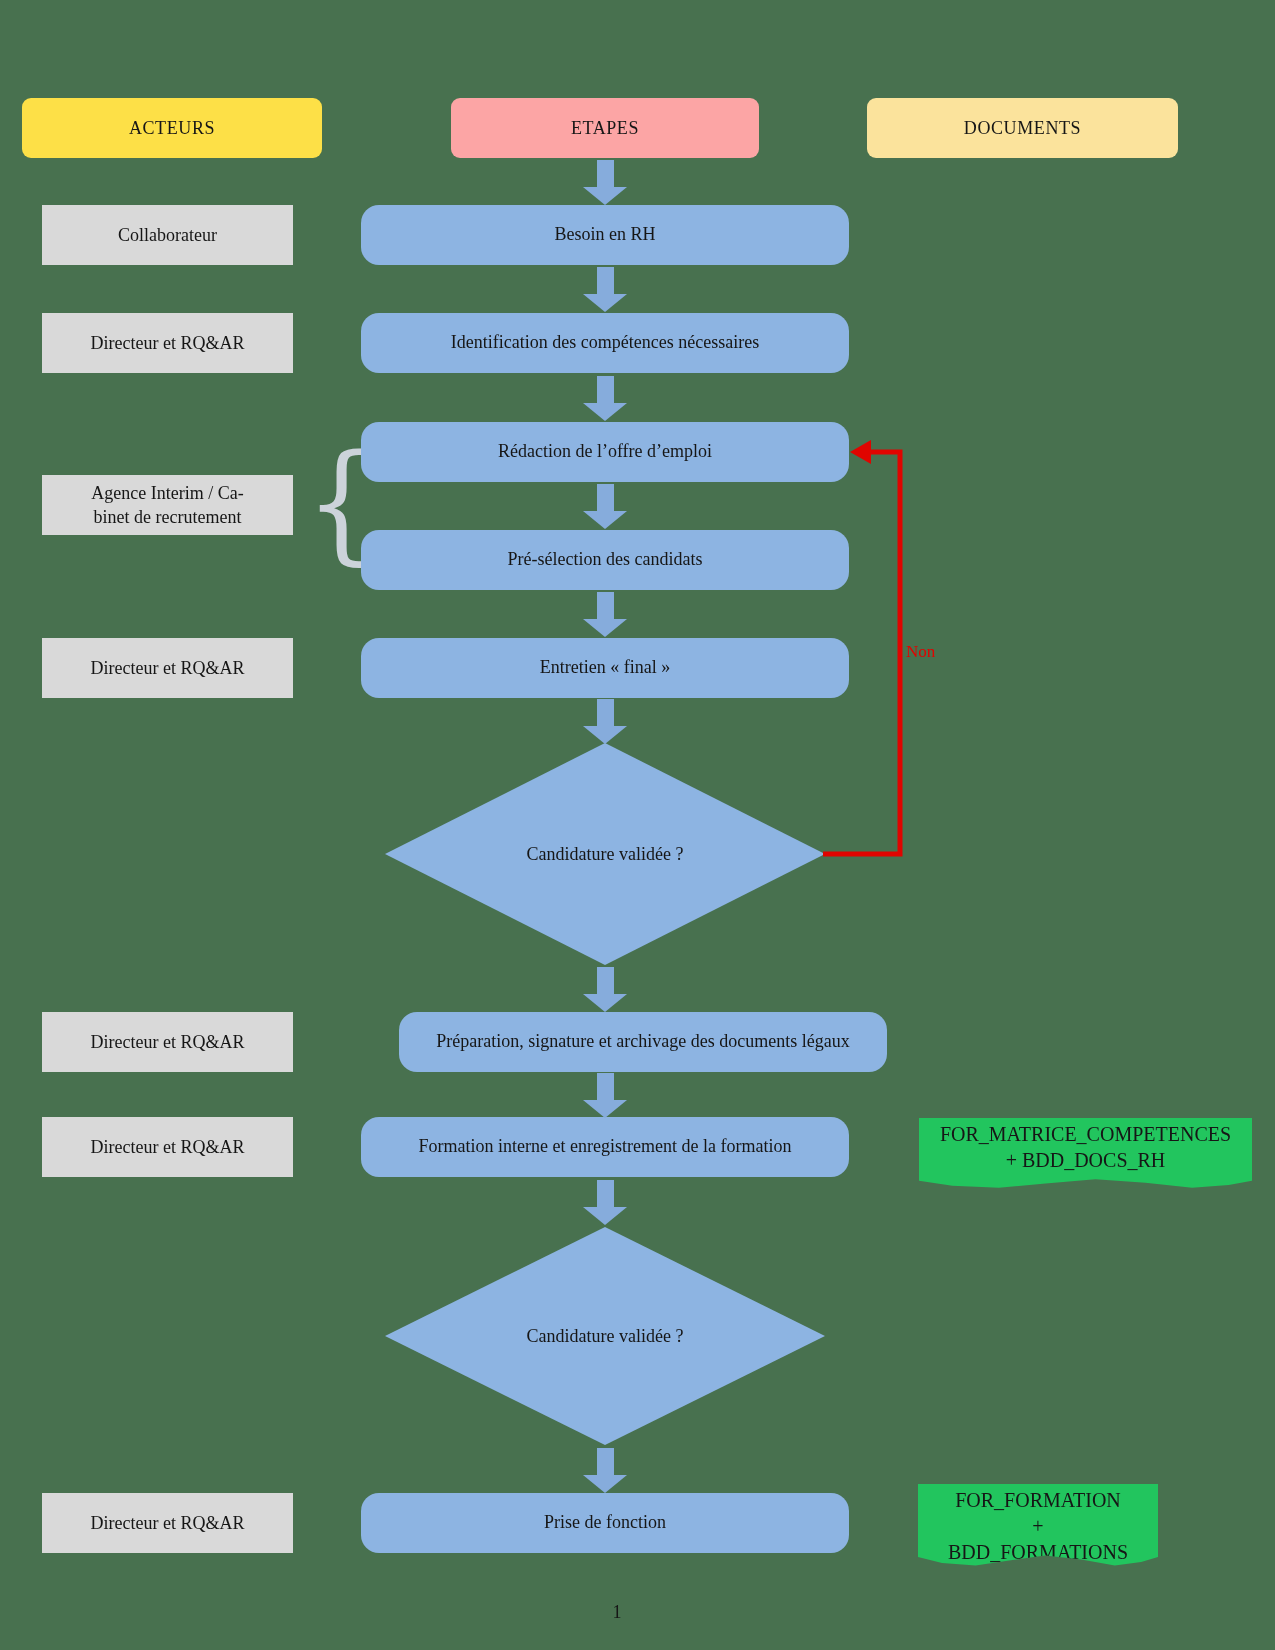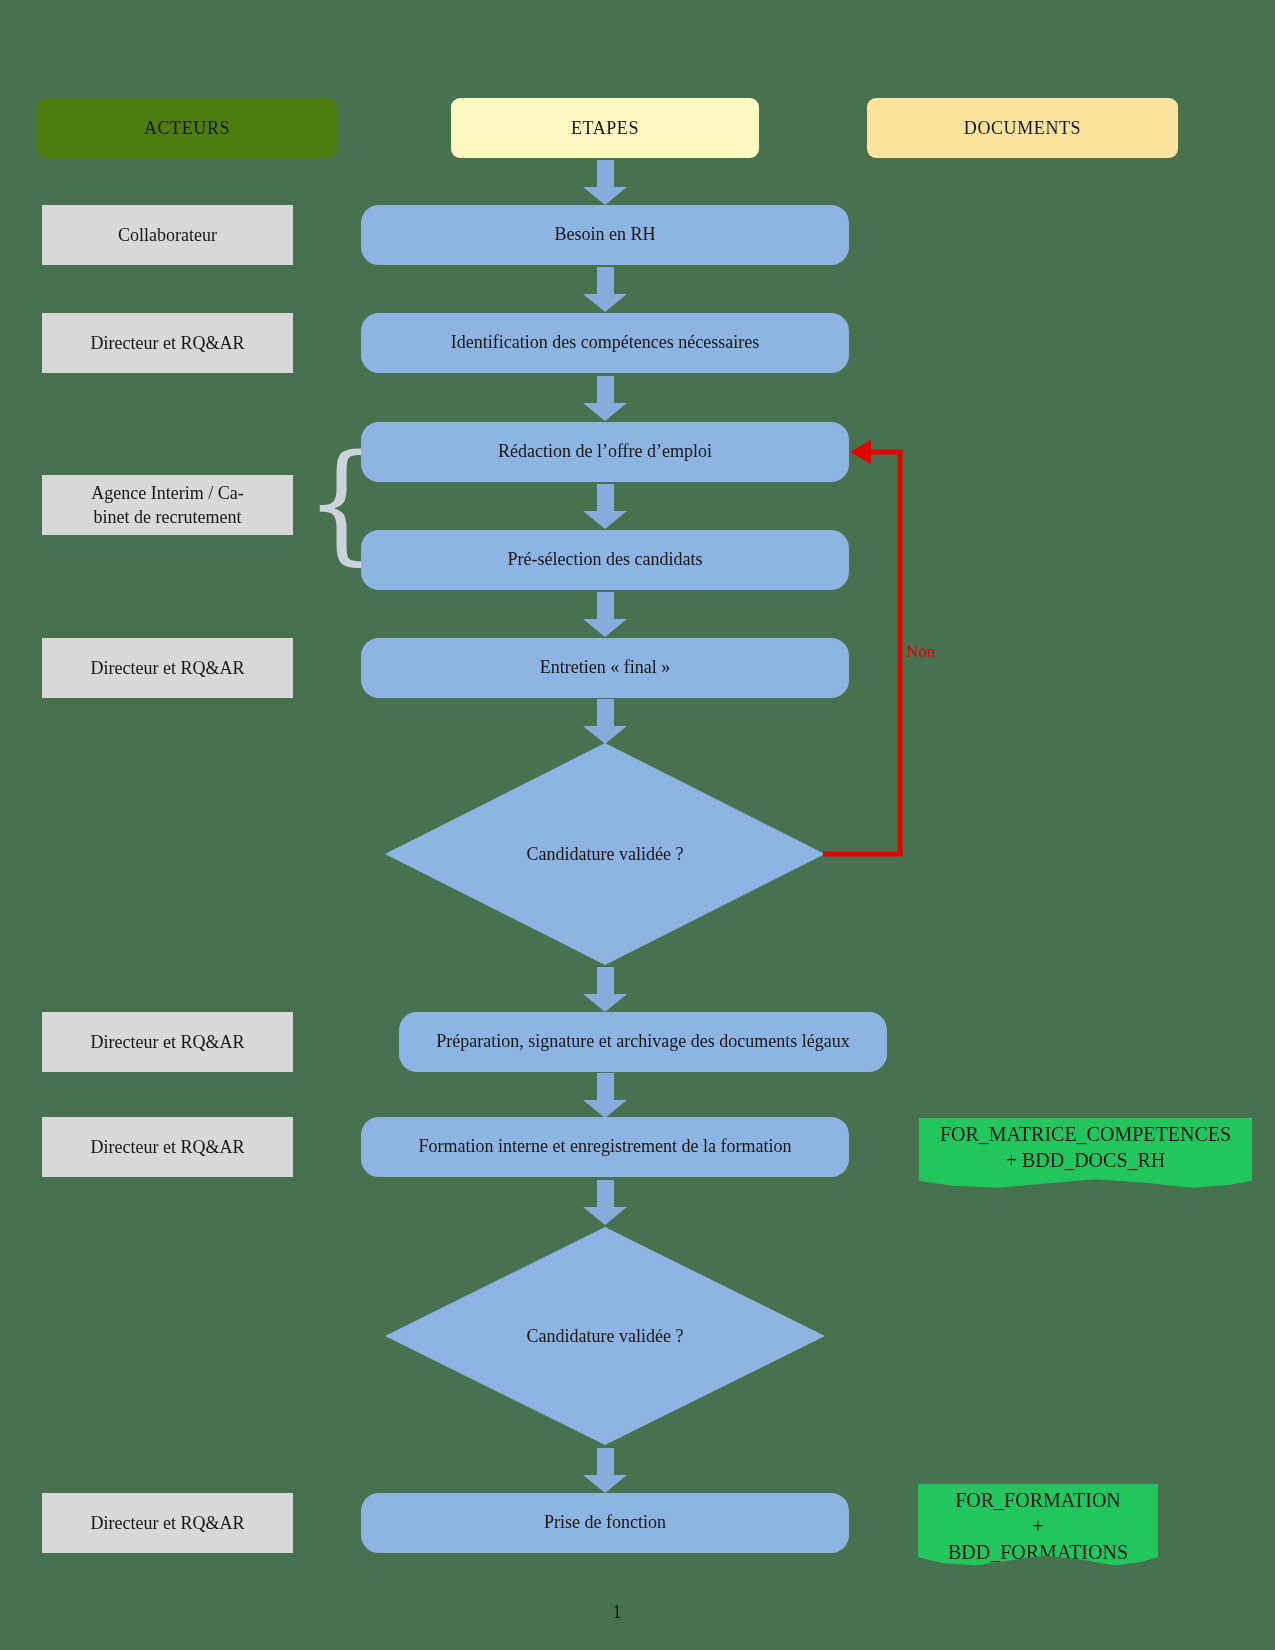--- a/index.html
+++ b/index.html
@@ -5,22 +5,22 @@
   html,body{margin:0;padding:0;background:#48714f;}
   .canvas{
     position:relative;width:1275px;height:1650px;background:#48714f;
     font-family:"Liberation Serif","DejaVu Serif",serif;color:#161616;overflow:hidden;
   }
   .hdr{
     position:absolute;height:60px;border-radius:9px;
     display:flex;align-items:center;justify-content:center;
     font-size:18px;letter-spacing:.6px;
   }
-  .hdr-acteurs{background:#4d7c0f;margin-left:15px;}
-  .hdr-etapes{background:#fef9c3;text-align:right;}
+  .hdr-acteurs{background:#fde047;}
+  .hdr-etapes{background:#fca5a5;text-align:right;}
   .hdr-documents{background:#fbe39c;}
   .actor{
     position:absolute;left:42px;width:251px;height:60px;background:#d9d9d9;
     display:flex;align-items:center;justify-content:center;text-align:center;
     font-size:18px;white-space:pre-line;line-height:1.35;
   }
   .step{
     position:absolute;left:361px;width:488px;height:60px;background:#8db4e2;border-radius:18px;
     display:flex;align-items:center;justify-content:center;text-align:center;
     font-size:18px;line-height:1.2;box-sizing:border-box;padding:0 35px;

